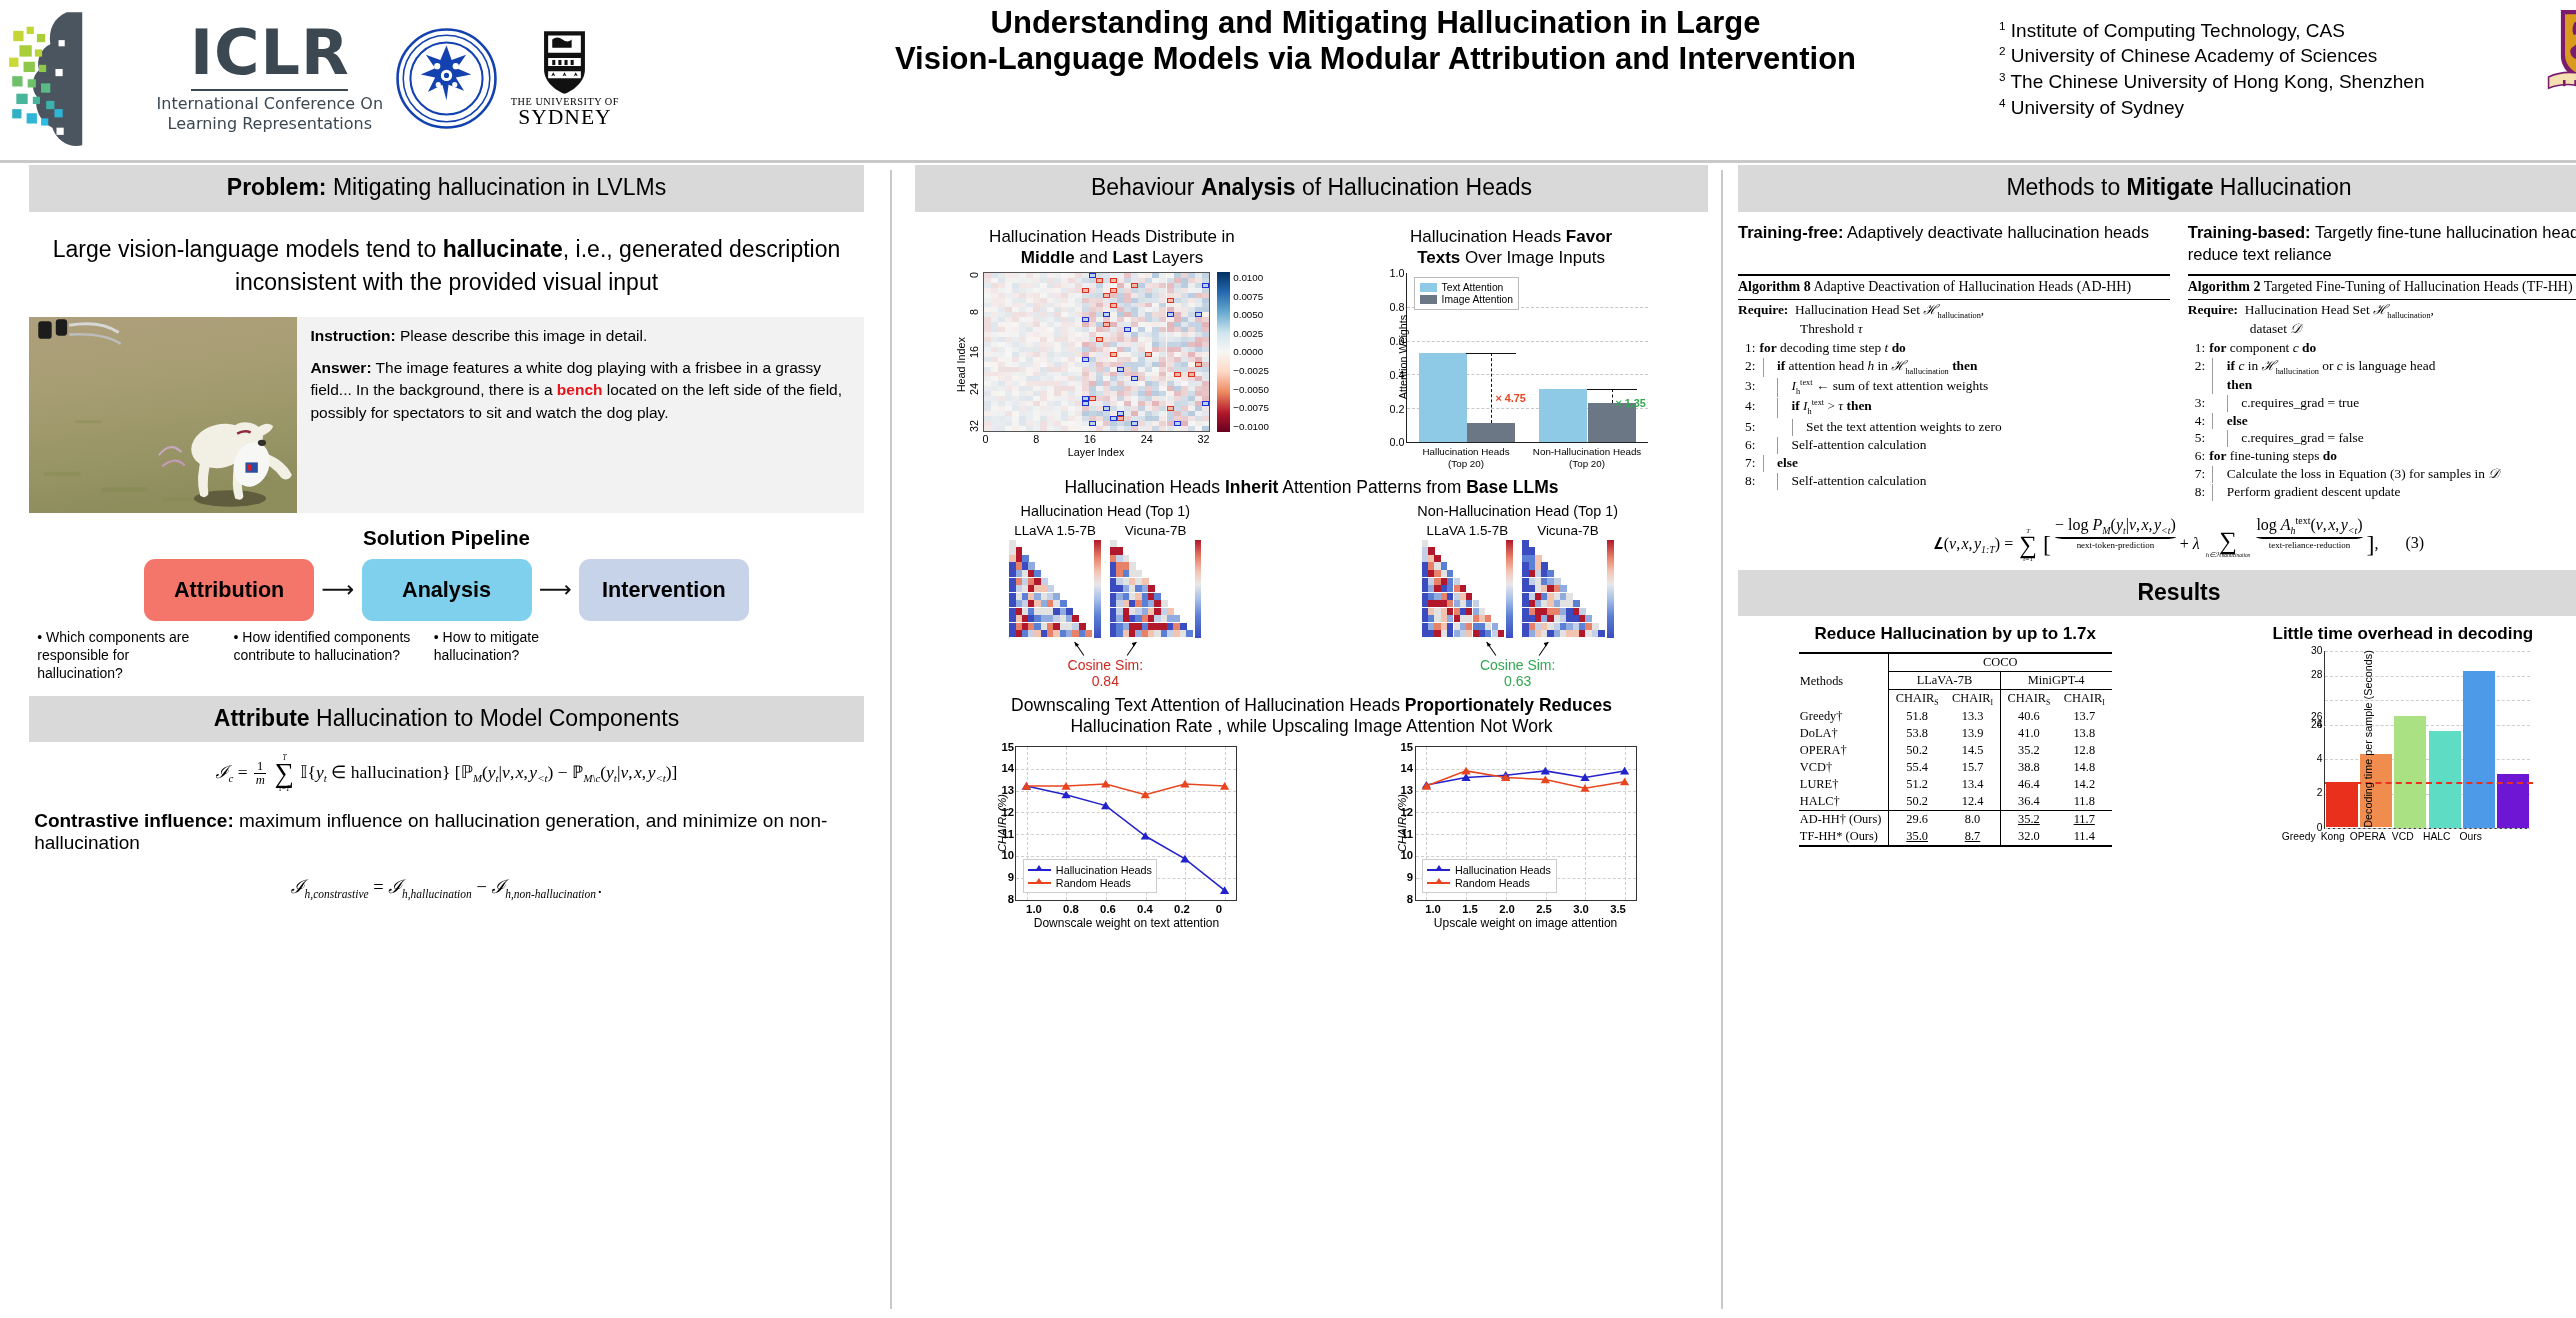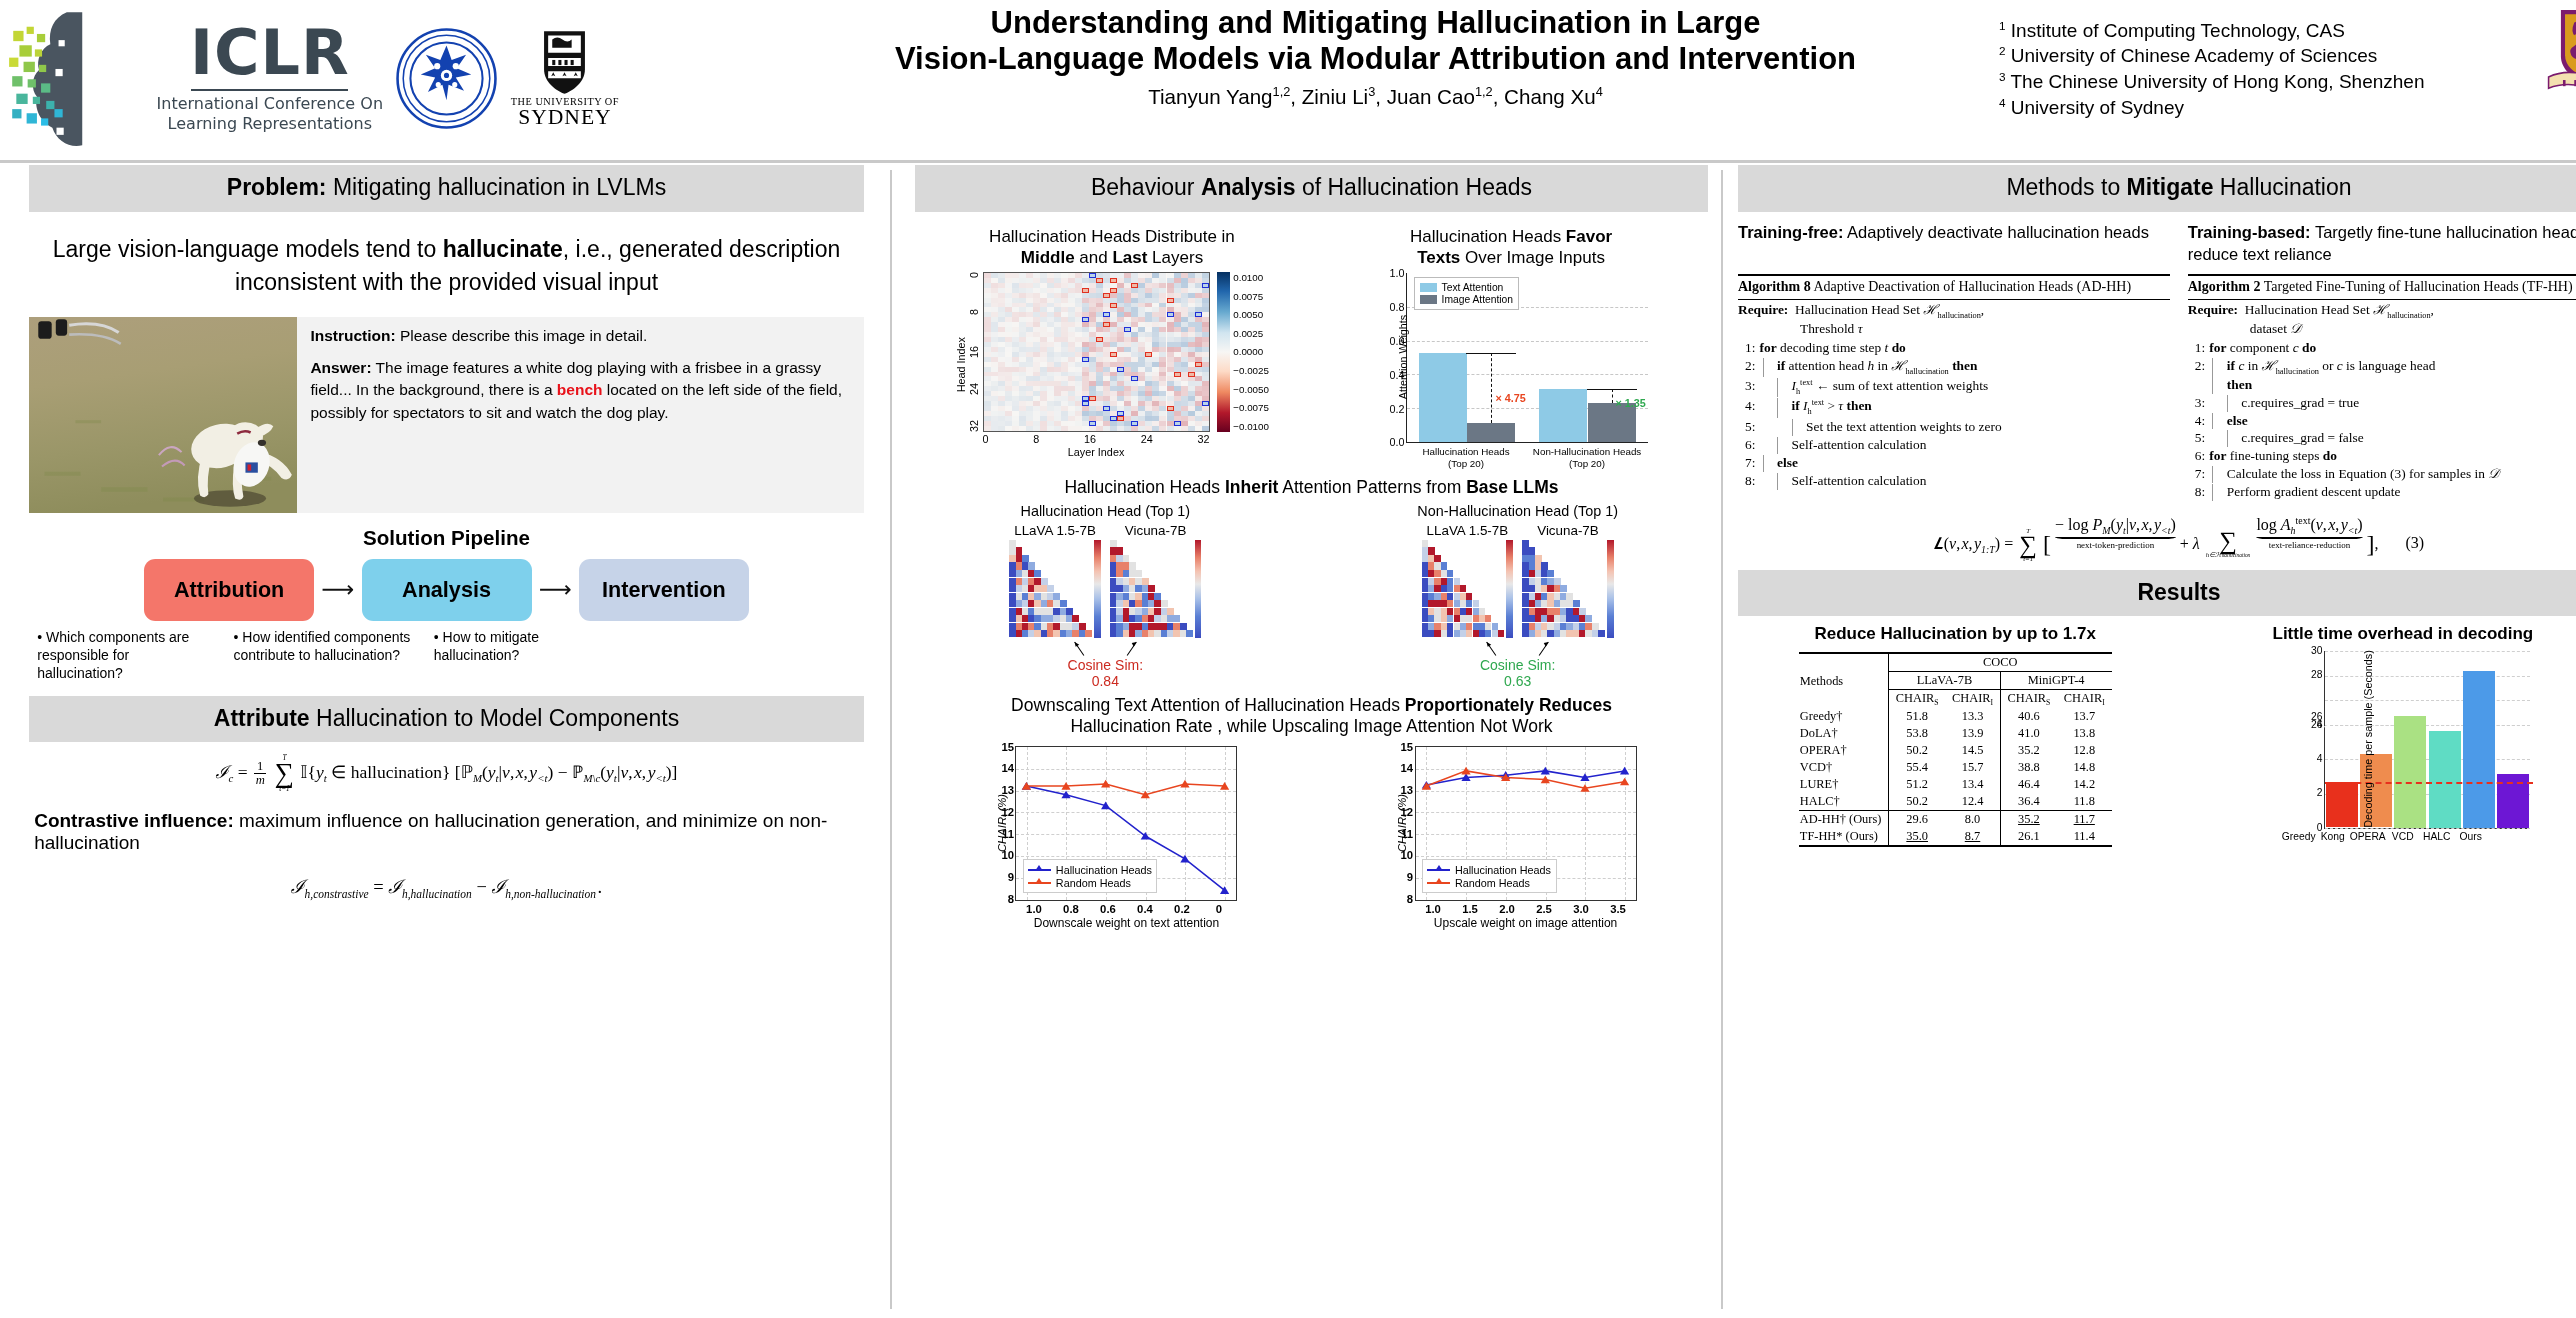--- a/index.html
+++ b/index.html
@@ -274,26 +274,20 @@
       <div class="syd-l1">THE UNIVERSITY OF</div>
       <div class="syd-l2">SYDNEY</div>
     </div>
   </div>
 
   <div id="title-block">
     <h1>
       <span>Understanding and Mitigating Hallucination in Large</span><br>
       <span>Vision-Language Models via Modular Attribution and Intervention</span>
     </h1>
-    <div id="authors">
-      <span><span>Tianyun Yang</span><sup>1,2</sup></span>,
-      <span><span>Ziniu Li</span><sup>3</sup></span>,
-      <span><span>Juan Cao</span><sup>1,2</sup></span>,
-      <span><span>Chang Xu</span><sup>4</sup></span>
-    </div>
   </div>
 
   <div id="affil">
     <div class="aff-line"><sup>1</sup> <span>Institute of Computing Technology, CAS</span></div>
     <div class="aff-line"><sup>2</sup> <span>University of Chinese Academy of Sciences</span></div>
     <div class="aff-line"><sup>3</sup> <span>The Chinese University of Hong Kong, Shenzhen</span></div>
     <div class="aff-line"><sup>4</sup> <span>University of Sydney</span></div>
   </div>
 
   <div id="cuhk-logo">
@@ -2328,21 +2322,21 @@
                 <td class="lc-cell">AD-HH† (Ours)</td>
                 <td class="bd vl">29.6</td>
                 <td class="bd">8.0</td>
                 <td class="ul vl">35.2</td>
                 <td class="ul">11.7</td>
               </tr>
               <tr class="botrule">
                 <td class="lc-cell">TF-HH* (Ours)</td>
                 <td class="ul vl">35.0</td>
                 <td class="ul">8.7</td>
-                <td class="bd vl">26.1</td>
+                <td class="bd vl">32.0</td>
                 <td class="bd">11.4</td>
               </tr>
             </tbody>
 
         </table>
       </div>
 
       <div class="res-half">
         <div class="res-h">Little time overhead in decoding</div>
         <div style="position:relative;padding-left:48px">

